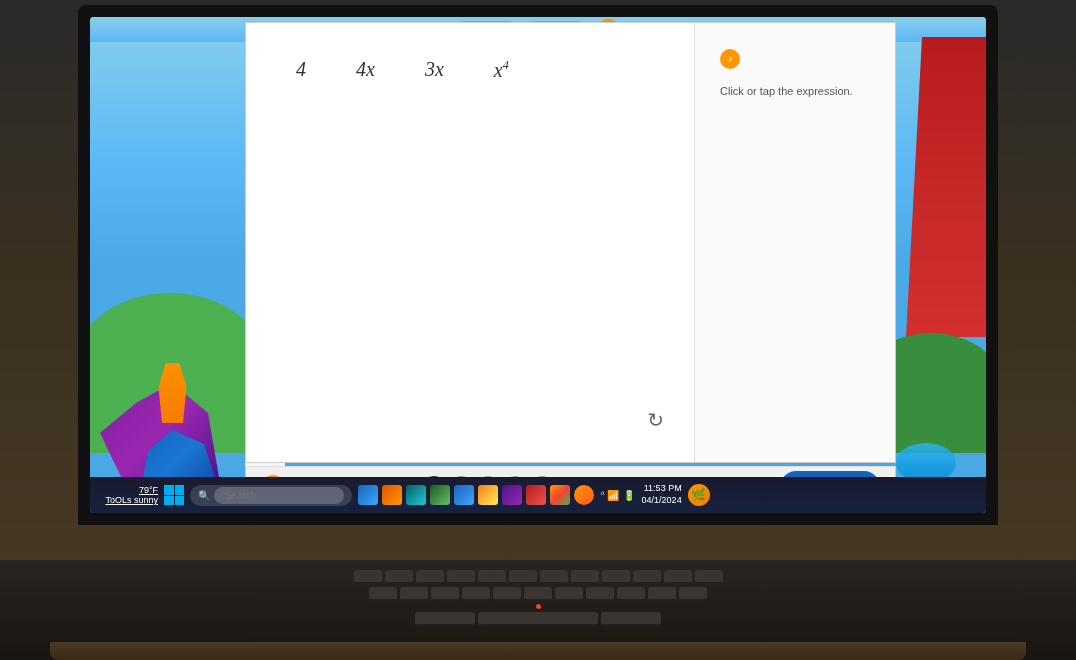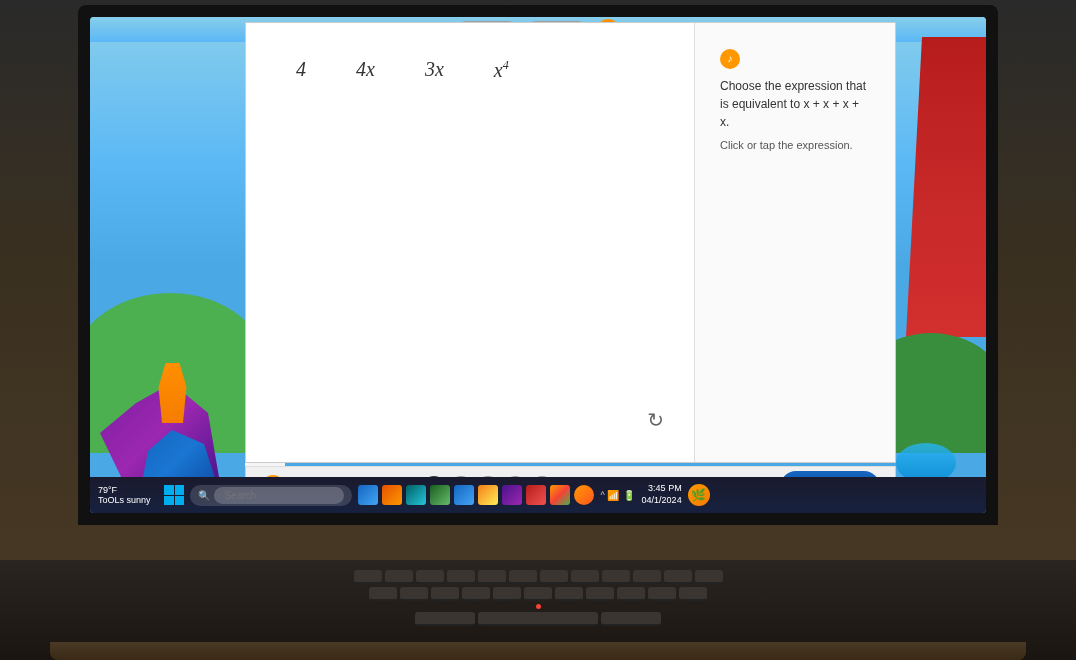--- a/index.html
+++ b/index.html
@@ -341,22 +341,23 @@
       padding: 0 8px;
       gap: 6px;
       z-index: 100;
     }
 
     .taskbar-weather {
       font-size: 9px;
       color: #fff;
       display: flex;
       flex-direction: column;
-      align-items: flex-start;
+      align-items: flex-end;
       min-width: 60px;
+      text-decoration: underline;
     }
 
     .taskbar-start {
       width: 20px;
       height: 20px;
       display: grid;
       grid-template-columns: 1fr 1fr;
       gap: 1px;
       cursor: pointer;
     }
@@ -581,23 +582,20 @@
             </div>
 
             <div class="refresh-icon-area">
               <span>↻</span>
             </div>
           </div>
 
           <div class="quiz-right">
             <div class="question-panel">
               <div class="speaker-icon">♪</div>
-              <div class="question-text">
-                <span>Choose the expression that is equivalent to x + x + x + x.</span>
-              </div>
               <div class="click-instruction">
                 <span>Click or tap the expression.</span>
               </div>
             </div>
           </div>
         </div>
 
         <div class="js-label">javascript</div>
 
         <div class="toolbar">
@@ -651,21 +649,21 @@
             <div class="taskbar-app-icon" style="background: linear-gradient(135deg, #FF9800, #FF5722); border-radius:50%;"></div>
           </div>
 
           <div class="taskbar-system">
             <span style="color:#ccc; font-size:9px;">^ </span>
             <span style="font-size:10px;">📶</span>
             <span style="font-size:10px;">🔋</span>
           </div>
 
           <div class="taskbar-time">
-            <div>3:45 PM</div>
+            <div>11:53 PM</div>
             <div>04/1/2024</div>
           </div>
 
           <div class="taskbar-avatar">
             <span>🌿</span>
           </div>
         </div>
 
       </div>
     </div>

